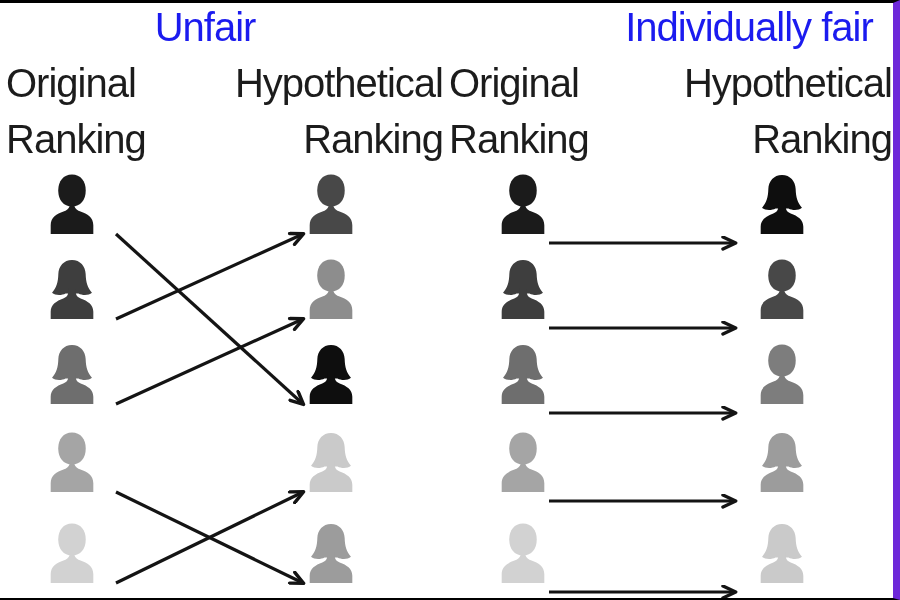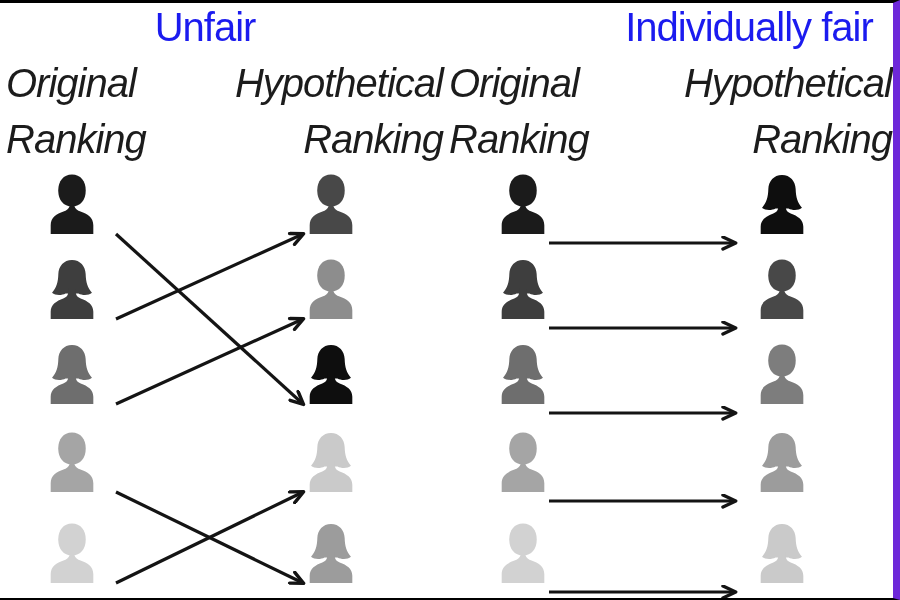--- a/index.html
+++ b/index.html
@@ -10,21 +10,21 @@
     font-family:"Liberation Sans", sans-serif;
   }
   .panel-title{
     position:absolute;top:2px;transform:translateX(-50%);
     font-size:40px;letter-spacing:-1px;white-space:nowrap;
   }
   .col-header{
     position:absolute;top:52px;color:#1c1c1c;font-size:40px;
     letter-spacing:-1px;line-height:56px;white-space:nowrap;
   }
-  .col-header .line{display:block;font-style:italic;}
+  .col-header .line{display:block;}
   .ctr{text-align:right;}
   #diagram{position:absolute;left:0;top:0;}
 </style>
 </head>
 <body>
 
 <div class="frame" style="background: rgb(255, 255, 255);">
 
   <div class="panel-title" style="left: 205px; color: rgb(27, 27, 239);">Unfair</div>
   <div class="panel-title" style="left: 704px; color: rgb(27, 27, 239); margin-left: 45px;">Individually fair</div>

